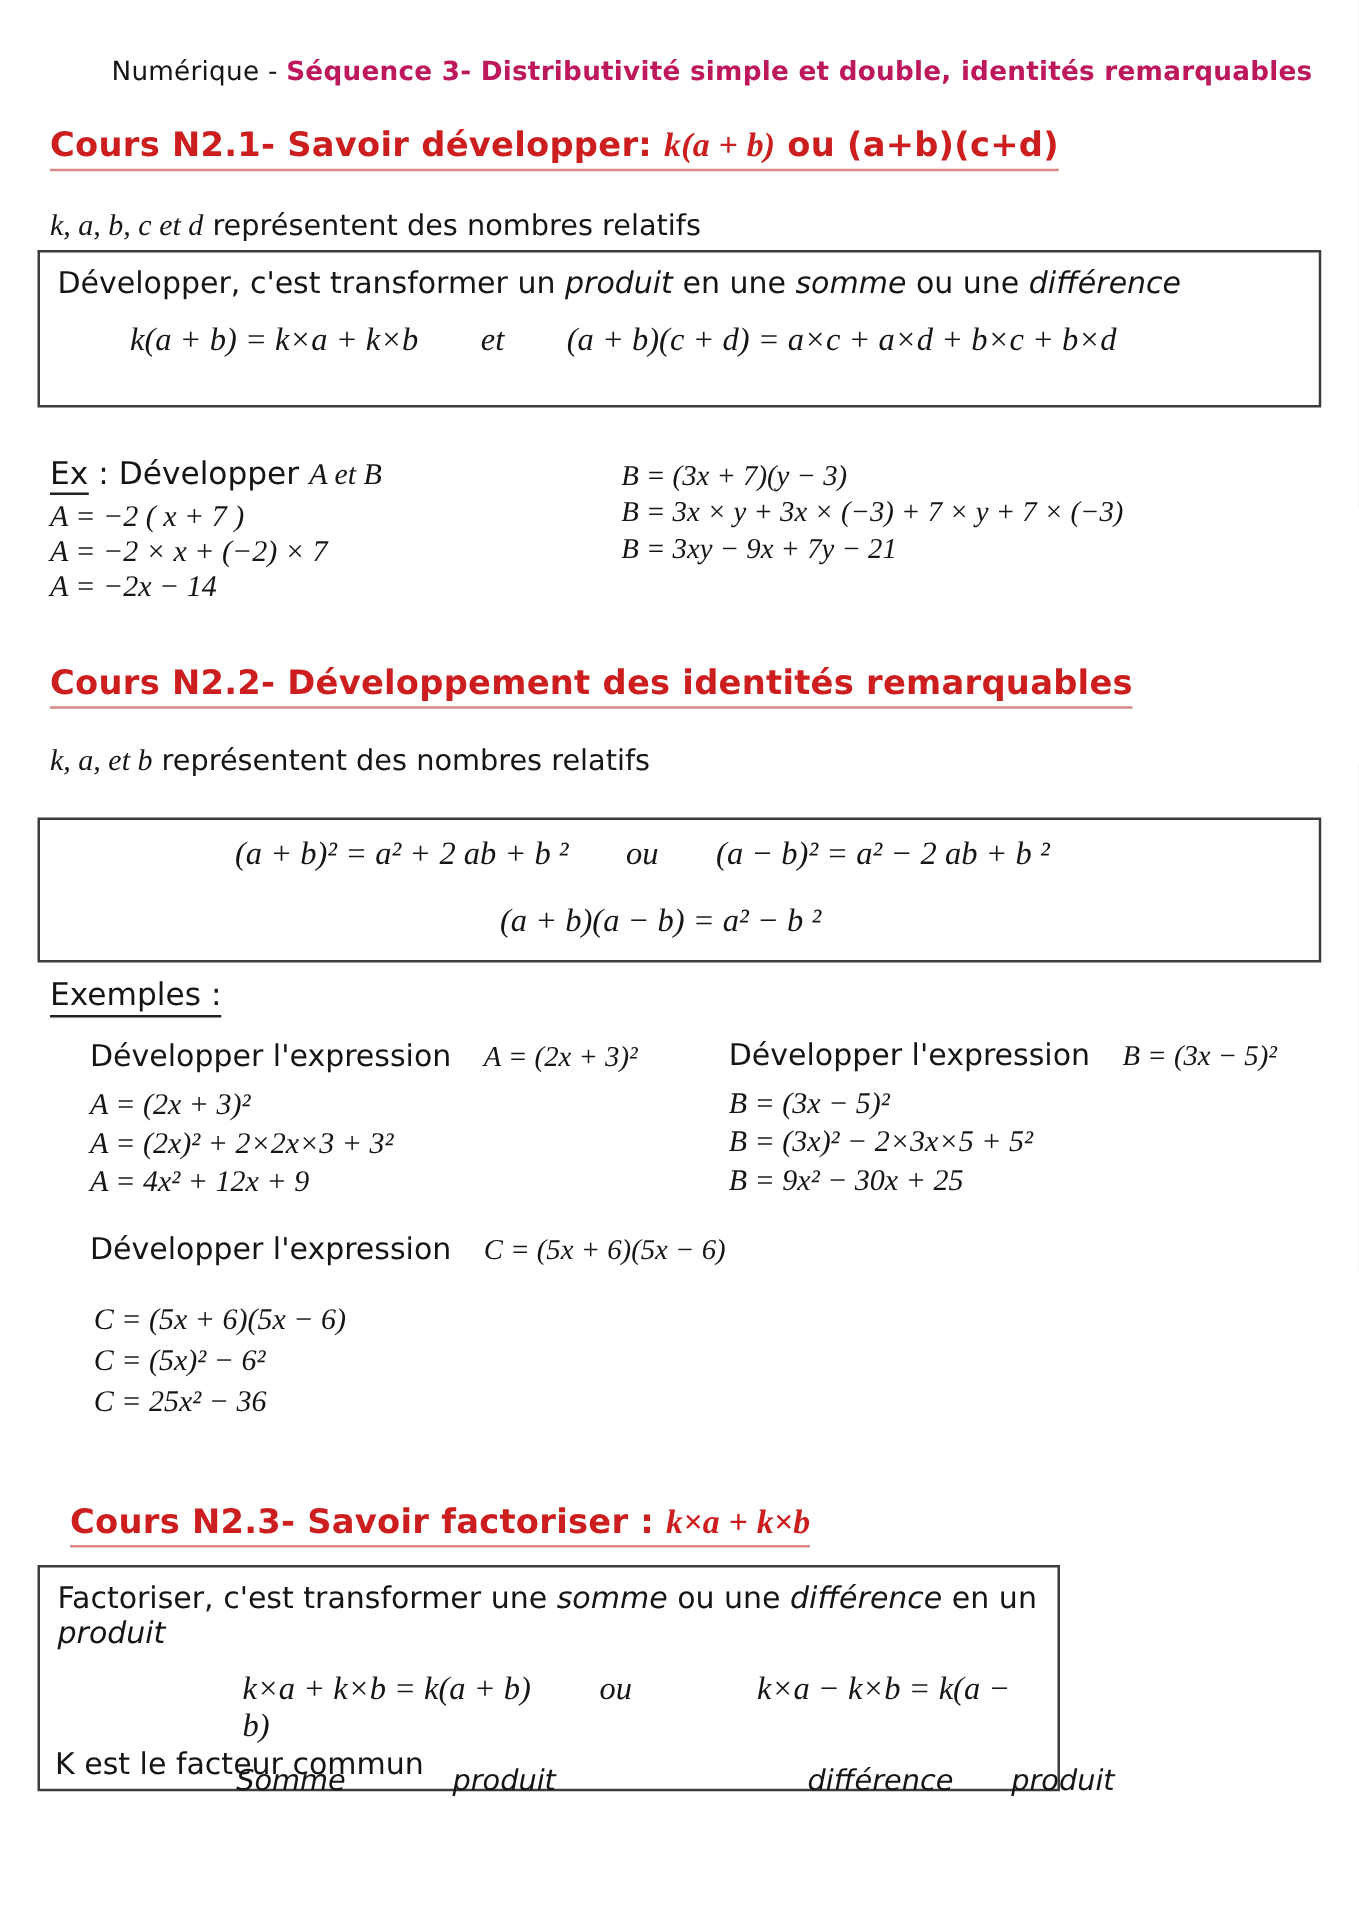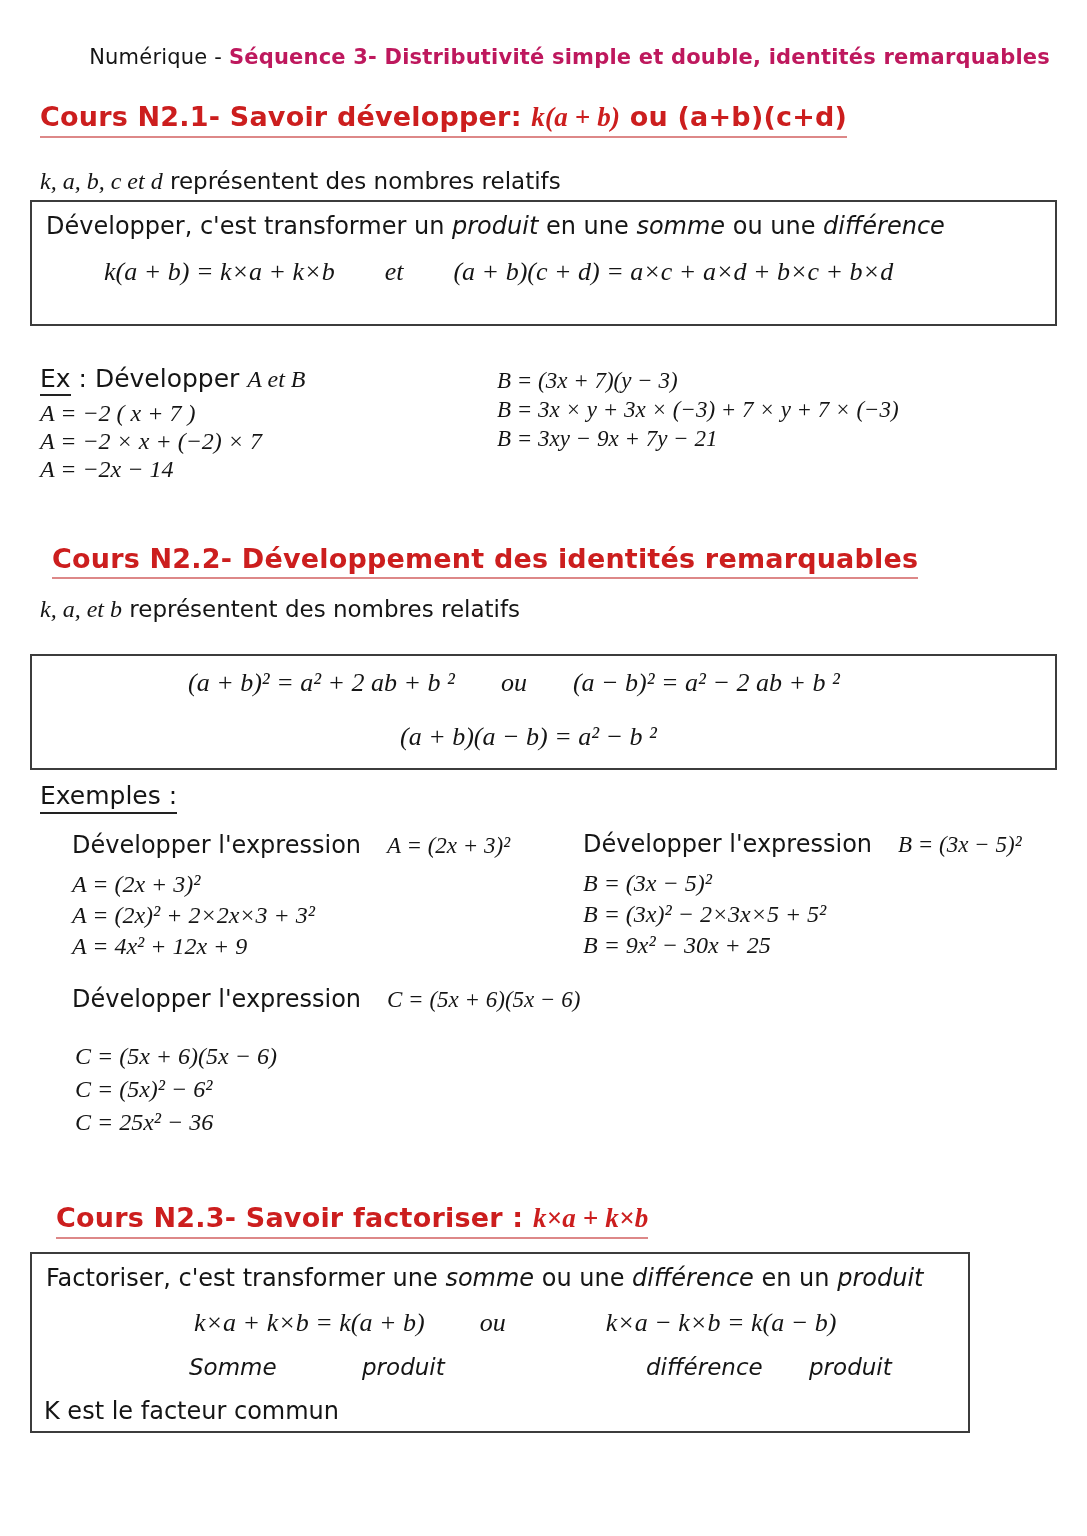--- a/index.html
+++ b/index.html
@@ -43,21 +43,21 @@
   .underline-black{border-bottom:2px solid #222;padding-bottom:2px;}
   .exa{top:831px;left:72px;}
   .exb{top:830px;left:583px;}
   .dev-label{font-size:24px;margin:0 0 10px 0;}
   .dev-label .math{font-size:23px;margin-left:26px;}
   .devline{font-size:24px;margin:0;line-height:31px;}
   .exc-label{top:985px;left:72px;}
   .exc-lines{top:1040px;left:75px;}
   .devline3{font-size:24px;margin:0;line-height:33px;}
   .t3{top:1186px;left:40px;}
-  .box3{top:1252px;left:30px;width:940px;height:181px;padding:10px 14px;}
+  .box3{top:1252px;left:30px;width:818px;height:181px;padding:10px 14px;}
   .box3-eq{margin:16px 0 0 0;padding-left:148px;font-size:26px;}
   .ou-sep3{display:inline-block;margin:0 100px 0 55px;}
   .box3-labels{position:relative;margin:16px 0 0 0;height:30px;font-size:23px;}
   .box3-labels span{position:absolute;font-style:italic;}
   .lb0{left:143px;} .lb1{left:316px;} .lb2{left:600px;} .lb3{left:763px;}
   .box3-footer{position:absolute;left:12px;bottom:6px;font-size:24px;margin:0;}
 </style>
 </head>
 <body>
 
@@ -86,21 +86,21 @@
     <p class="eqline math">A  = −2 × x + (−2) × 7</p>
     <p class="eqline math">A  = −2x − 14</p>
   </div>
   <div class="abs ex-right">
     <p class="eqline2 math">B =  (3x + 7)(y − 3)</p>
     <p class="eqline2 math">B =  3x × y +  3x × (−3) +  7 × y + 7 × (−3)</p>
     <p class="eqline2 math">B =  3xy − 9x + 7y − 21</p>
   </div>
 
   <div class="abs t2">
-    <h1 class="course-title" style="margin:12px;">Cours N2.2- Développement des identités remarquables</h1>
+    <h1 class="course-title" style="margin:0;">Cours N2.2- Développement des identités remarquables</h1>
   </div>
 
   <div class="abs intro intro2">
     <span class="math">k, a, et b</span><span>  représentent des nombres relatifs</span>
   </div>
 
   <div class="abs box box2">
     <p class="box2-l1 math"><span>(a + b)² = a² + 2 ab + b ²</span><span class="ou-sep">ou</span><span>(a − b)² = a² − 2 ab + b ²</span></p>
     <p class="box2-l2 math">(a + b)(a − b) =  a² −  b ²</p>
   </div>

